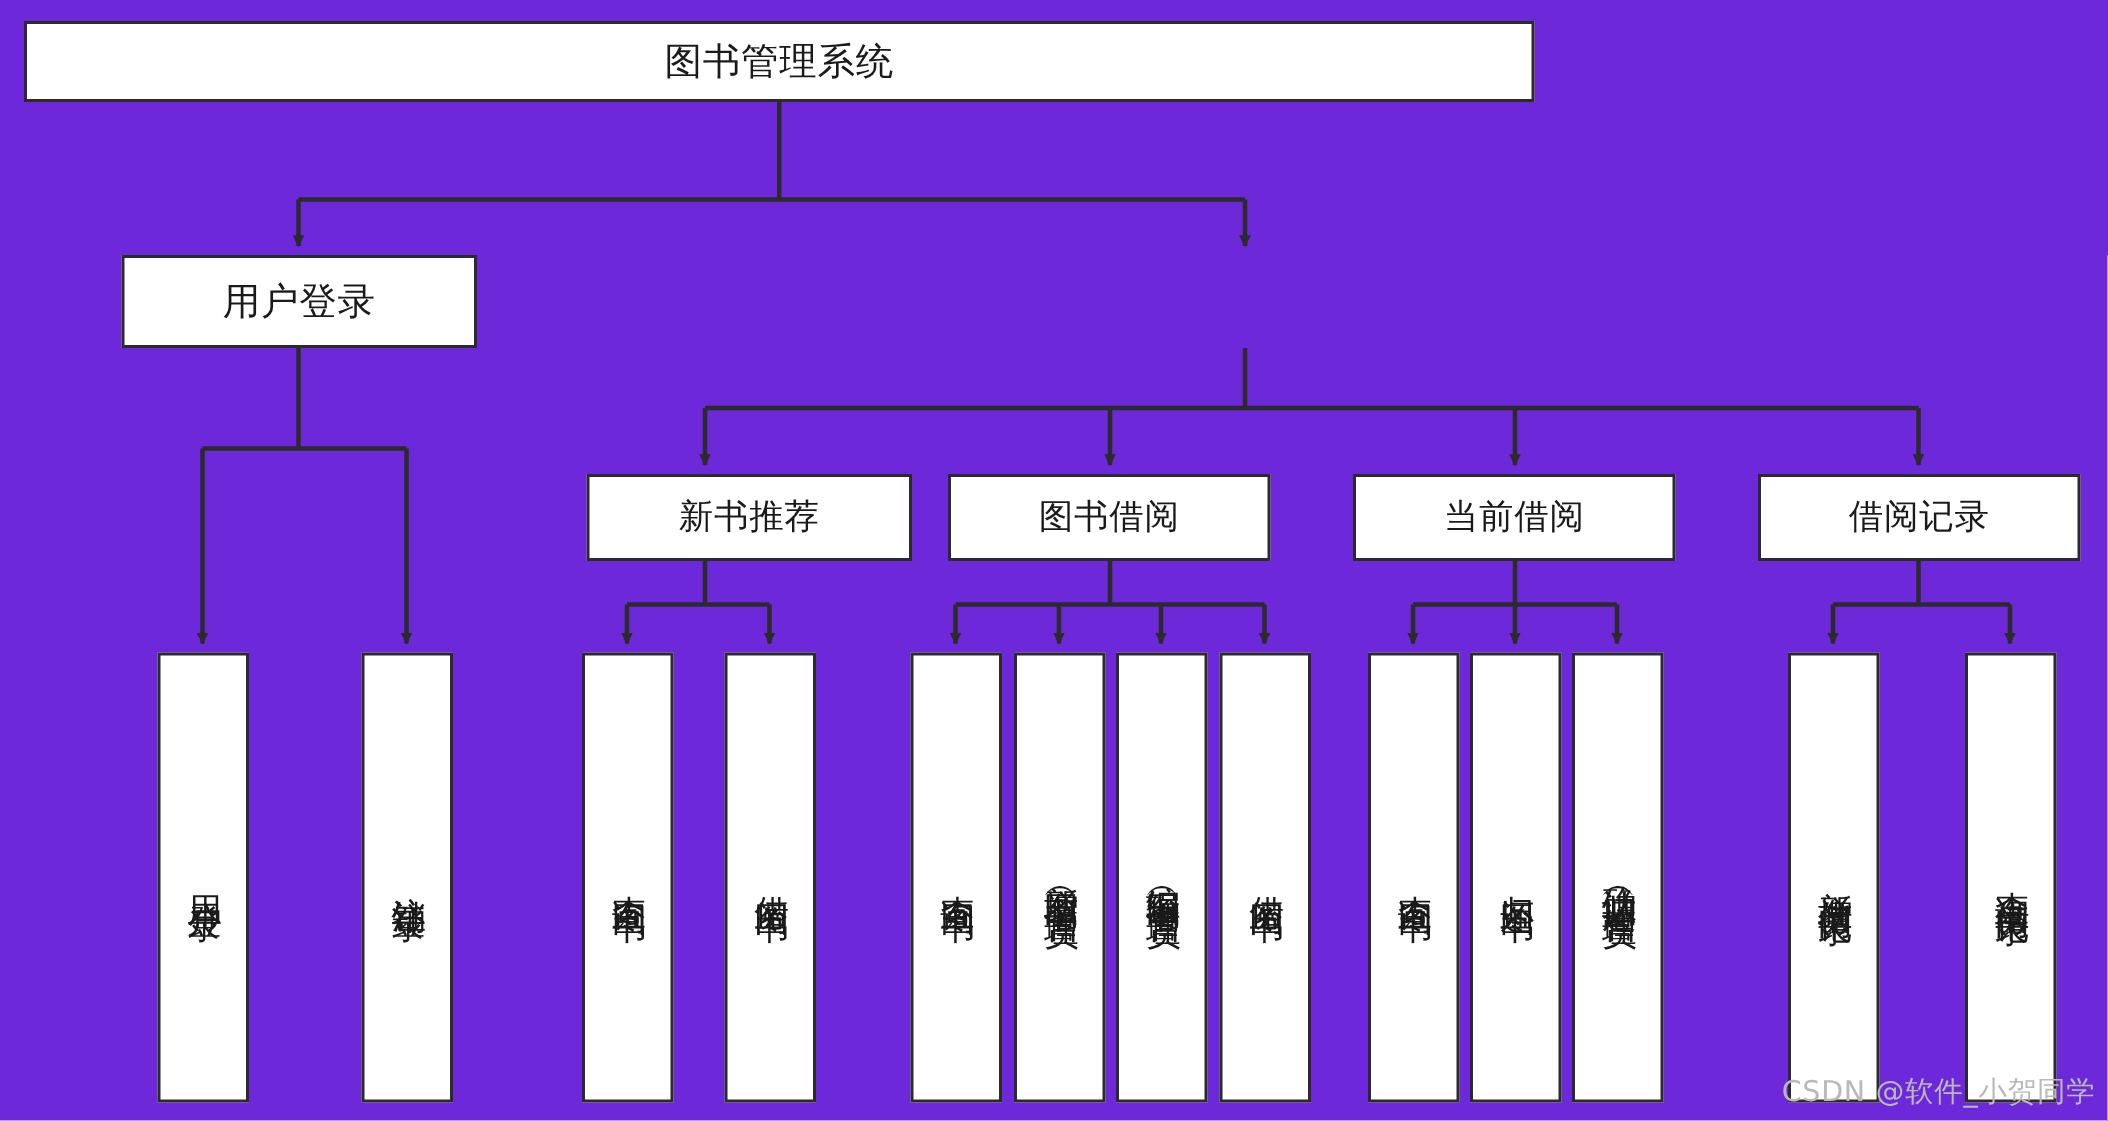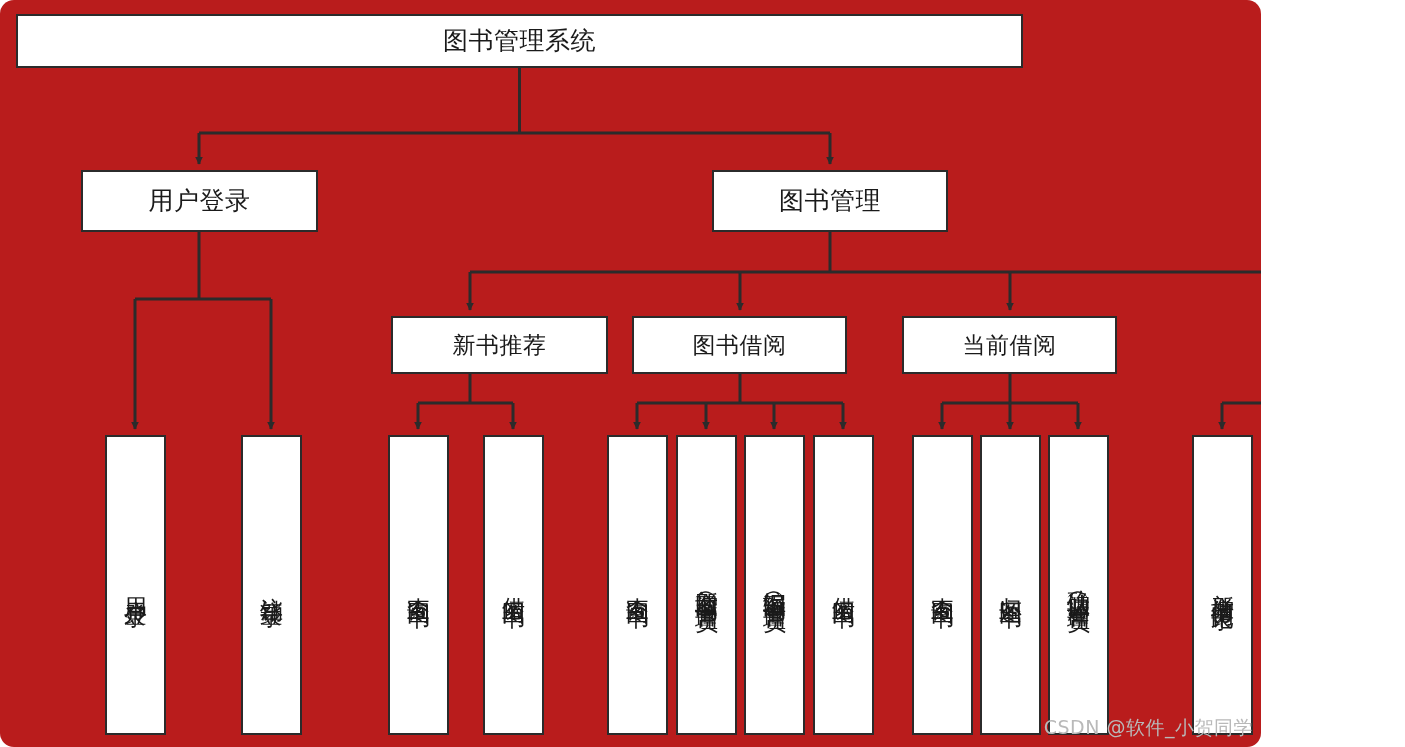--- a/index.html
+++ b/index.html
@@ -6,25 +6,24 @@
   html, body {
     margin: 0;
     padding: 0;
     background: #ffffff;
   }
   body {
     font-family: "DejaVu Sans", "Liberation Sans", sans-serif;
   }
   #diagram-root {
     position: relative;
-    width: 1261px;
+    width: 1405px;
     height: 747px;
-    background: #b91c1c;
+    background: #6d28d9;
     overflow: hidden;
-    border-radius: 14px;
   }
   #edges-layer {
     position: absolute;
     left: 0;
     top: 0;
     width: 1405px;
     height: 747px;
     pointer-events: none;
   }
   .node {
@@ -131,33 +130,33 @@
     </g>
   </svg>
 
   <div class="node root" style="left:16px; top:14px; width:1007px; height:54px;">
     <span class="node-label">图书管理系统</span>
   </div>
 
   <div class="node level2" style="left:81px; top:170px; width:237px; height:62px;">
     <span class="node-label">用户登录</span>
   </div>
-  <div class="node level2" style="left:712px; top:170px; width:236px; height:62px;">
-    <span class="node-label">图书管理</span>
-  </div>
 
   <div class="node level3" style="left:361px; top:316px; width:217px; height:58px;margin-left:30px;">
     <span class="node-label">新书推荐</span>
   </div>
   <div class="node level3" style="left:632px; top:316px; width:215px; height:58px;text-align:right;">
     <span class="node-label">图书借阅</span>
   </div>
   <div class="node level3" style="left:902px; top:316px; width:215px; height:58px;">
     <span class="node-label">当前借阅</span>
   </div>
+  <div class="node level3" style="left:1172px; top:316px; width:215px; height:58px;">
+    <span class="node-label">借阅记录</span>
+  </div>
 
   <div class="node leaf" style="left:105px; top:435px; width:61px; height:300px;">
     <span class="node-label">用户登录</span>
   </div>
   <div class="node leaf" style="left:241px; top:435px; width:61px; height:300px;">
     <span class="node-label">注销登录</span>
   </div>
 
   <div class="node leaf" style="left:388px; top:435px; width:61px; height:300px;">
     <span class="node-label">查询图书</span>

